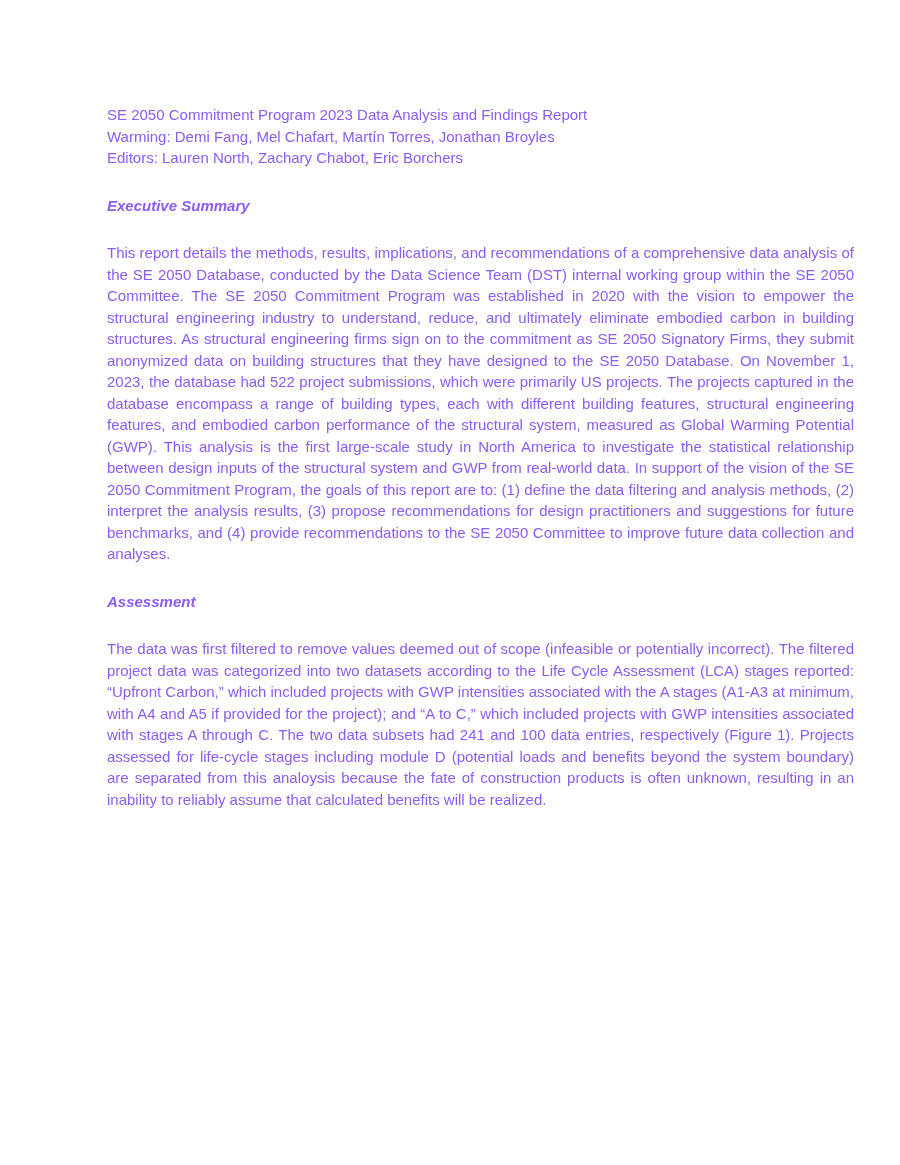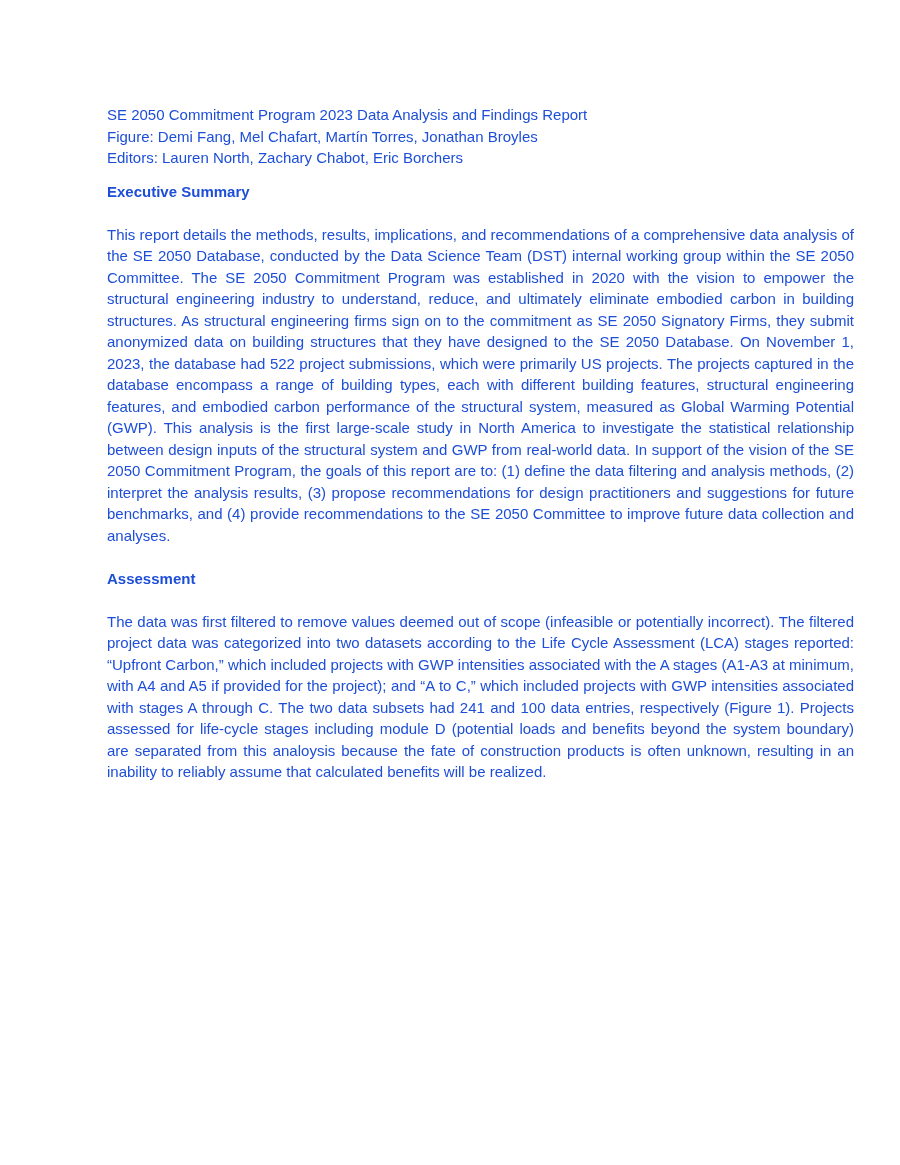--- a/index.html
+++ b/index.html
@@ -14,43 +14,44 @@
   }
   .page {
     box-sizing: border-box;
     width: 900px;
     height: 1165px;
     background: #ffffff;
     padding: 104px 46px 0 107px;
     font-family: "Liberation Sans", "DejaVu Sans", sans-serif;
     font-size: 15px;
     line-height: 21.5px;
-    color: #1d4ed8;
+    color: #8b5cf6;
   }
   .title-line {
     margin: 0;
   }
   .section-heading {
     font-size: 15px;
     line-height: 21.5px;
     font-weight: bold;
-    margin: 12px 0;
+    margin: 26px 0;
+    font-style: italic;
   }
   .section-body {
     margin: 21.5px 0;
     text-align: justify;
     text-justify: inter-word;
   }
 </style>
 </head>
 <body>
 
 <div class="page">
   <p class="title-line">SE 2050 Commitment Program 2023 Data Analysis and Findings Report</p>
-  <p class="title-line">Figure: Demi Fang, Mel Chafart, Martín Torres, Jonathan Broyles</p>
+  <p class="title-line">Warming: Demi Fang, Mel Chafart, Martín Torres, Jonathan Broyles</p>
   <p class="title-line">Editors: Lauren North, Zachary Chabot, Eric Borchers</p>
 
   <h2 class="section-heading">Executive Summary</h2>
   <p class="section-body">This report details the methods, results, implications, and recommendations of a comprehensive data analysis of the SE 2050 Database, conducted by the Data Science Team (DST) internal working group within the SE 2050 Committee. The SE 2050 Commitment Program was established in 2020 with the vision to empower the structural engineering industry to understand, reduce, and ultimately eliminate embodied carbon in building structures. As structural engineering firms sign on to the commitment as SE 2050 Signatory Firms, they submit anonymized data on building structures that they have designed to the SE 2050 Database. On November 1, 2023, the database had 522 project submissions, which were primarily US projects. The projects captured in the database encompass a range of building types, each with different building features, structural engineering features, and embodied carbon performance of the structural system, measured as Global Warming Potential (GWP). This analysis is the first large-scale study in North America to investigate the statistical relationship between design inputs of the structural system and GWP from real-world data. In support of the vision of the SE 2050 Commitment Program, the goals of this report are to: (1) define the data filtering and analysis methods, (2) interpret the analysis results, (3) propose recommendations for design practitioners and suggestions for future benchmarks, and (4) provide recommendations to the SE 2050 Committee to improve future data collection and analyses.</p>
 
   <h2 class="section-heading">Assessment</h2>
   <p class="section-body">The data was first filtered to remove values deemed out of scope (infeasible or potentially incorrect). The filtered project data was categorized into two datasets according to the Life Cycle Assessment (LCA) stages reported: “Upfront Carbon,” which included projects with GWP intensities associated with the A stages (A1-A3 at minimum, with A4 and A5 if provided for the project); and “A to C,” which included projects with GWP intensities associated with stages A through C. The two data subsets had 241 and 100 data entries, respectively (Figure 1). Projects assessed for life-cycle stages including module D (potential loads and benefits beyond the system boundary) are separated from this analoysis because the fate of construction products is often unknown, resulting in an inability to reliably assume that calculated benefits will be realized.</p>
 </div>
 
 </body></html>

